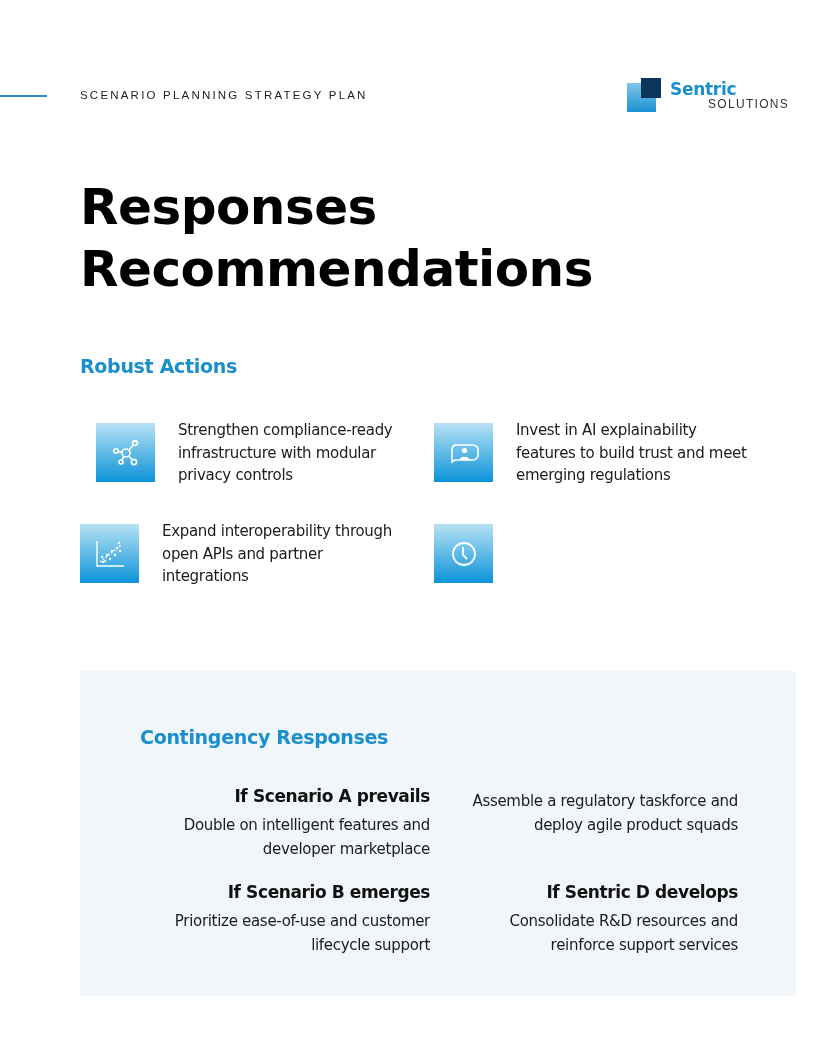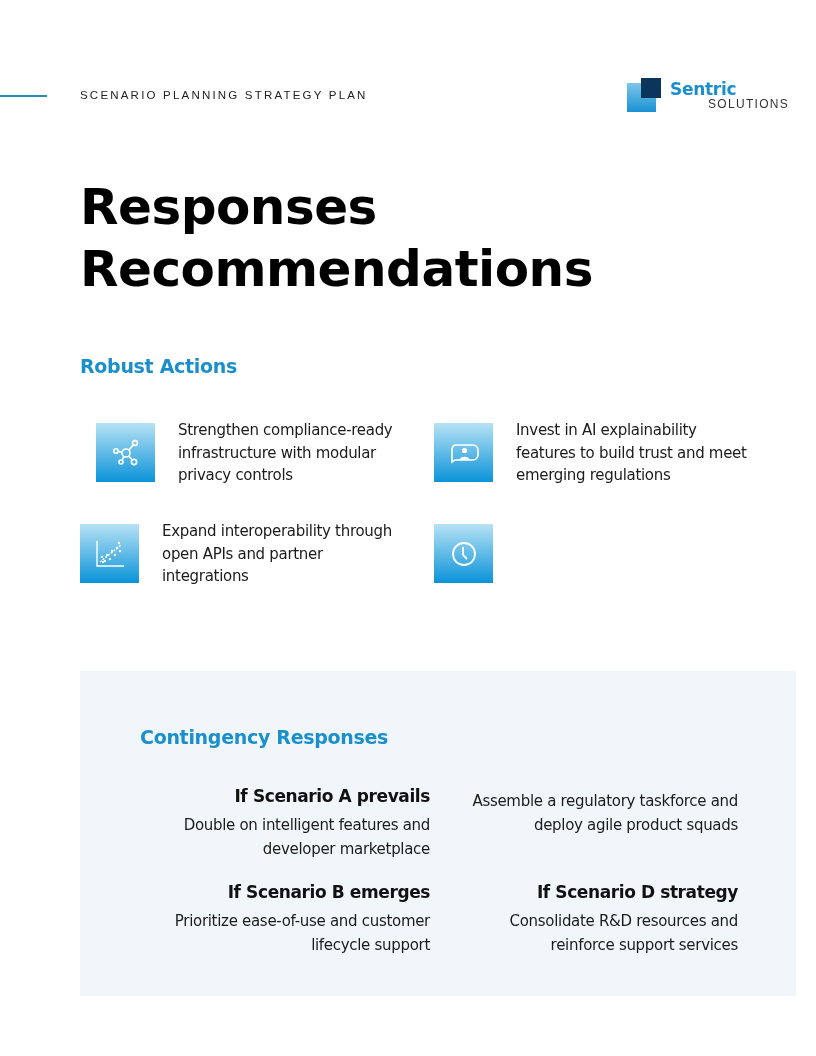--- a/index.html
+++ b/index.html
@@ -124,16 +124,16 @@
   <div class="scenario" style="left:368px; top:113px;">
     <div class="s-desc">Assemble a regulatory taskforce and deploy agile product squads</div>
   </div>
 
   <div class="scenario" style="left:60px; top:209px;">
     <div class="s-title">If Scenario B emerges</div>
     <div class="s-desc">Prioritize ease-of-use and customer lifecycle support</div>
   </div>
 
   <div class="scenario" style="left:368px; top:209px;">
-    <div class="s-title">If Scenario D strategy</div>
+    <div class="s-title">If Sentric D develops</div>
     <div class="s-desc">Consolidate R&amp;D resources and reinforce support services</div>
   </div>
 </section>
 
 </body></html>

